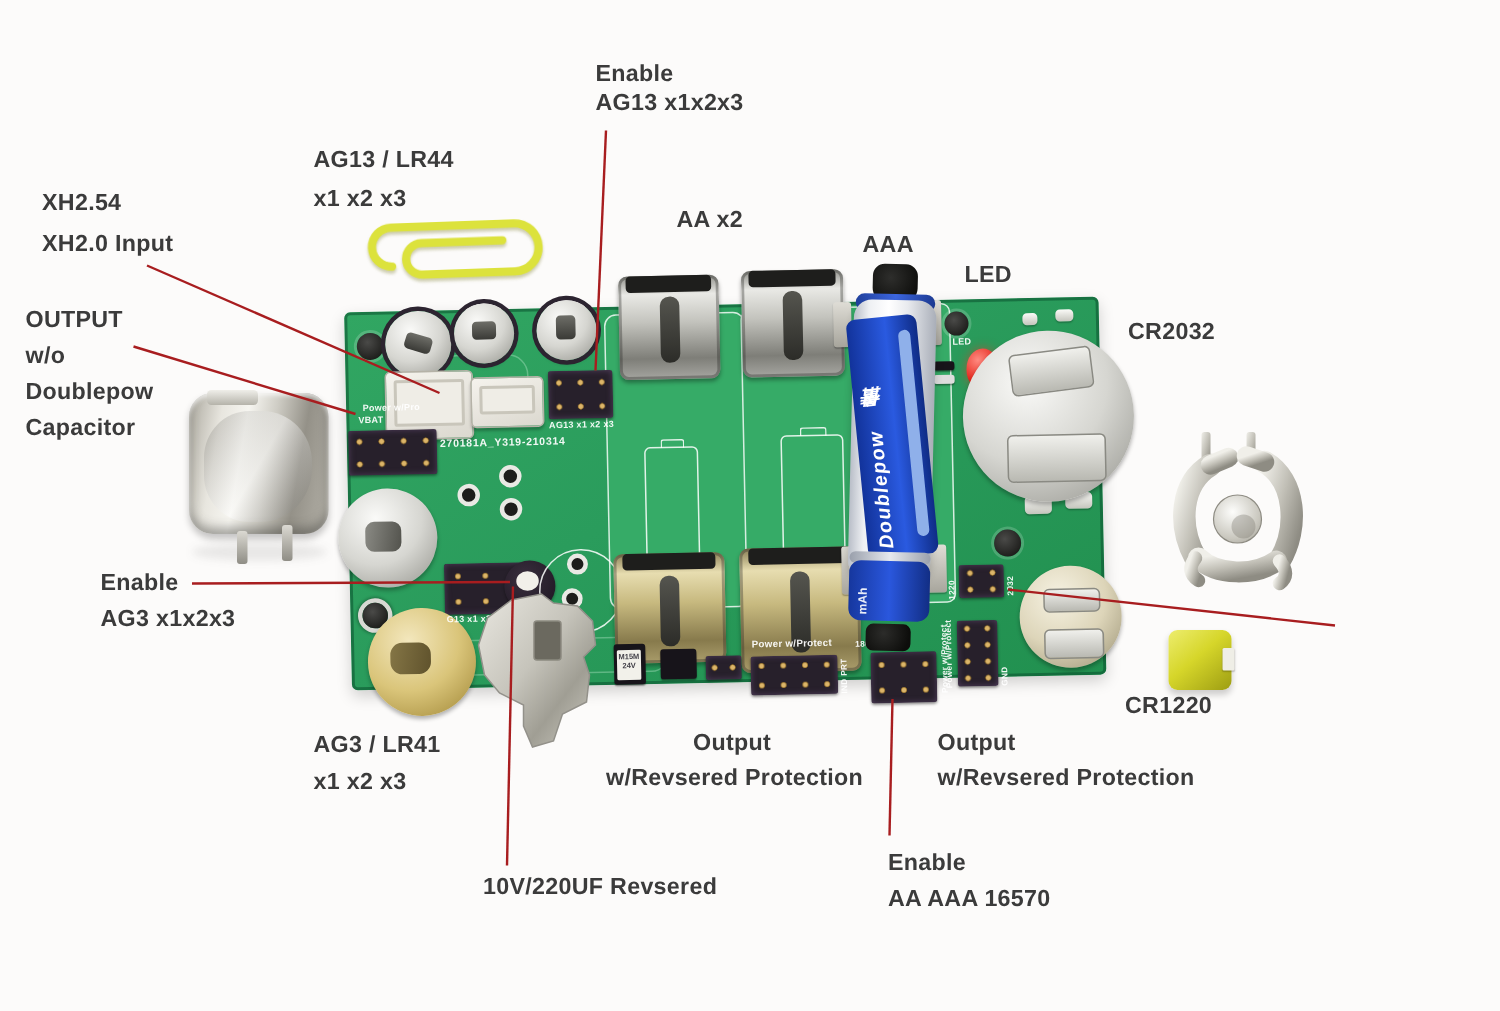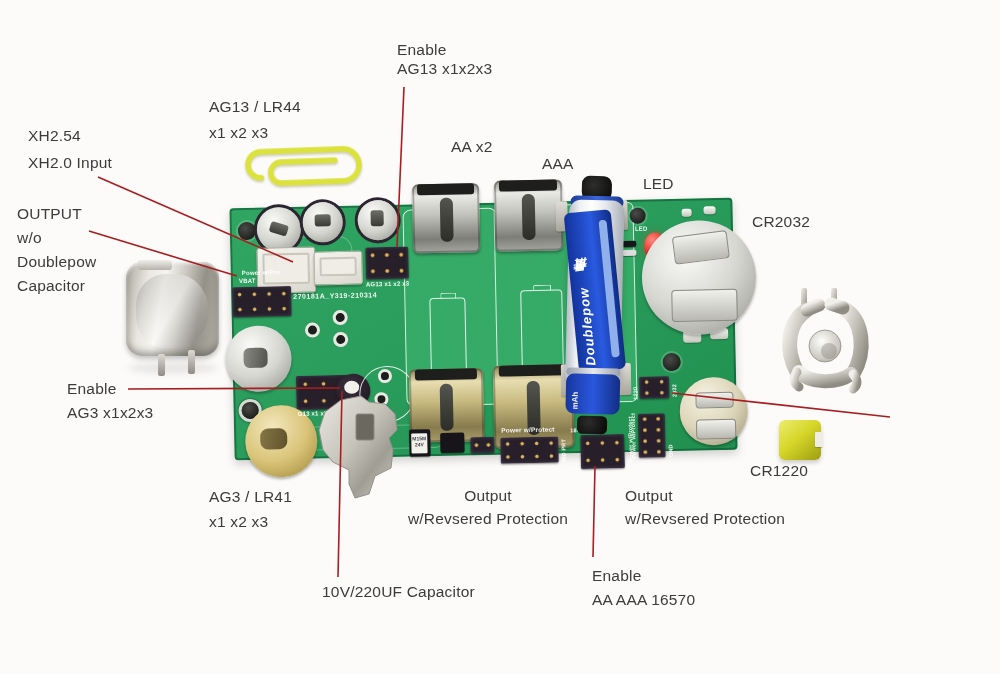--- a/index.html
+++ b/index.html
@@ -1,19 +1,19 @@
 <!DOCTYPE html>
 <html><head>
 <meta charset="utf-8">
 <style>
   html,body{margin:0;padding:0;background:#ffffff;}
   #canvas{position:relative;width:1000px;height:674px;background:#fcfbfa;overflow:hidden;
           font-family:"Liberation Sans",sans-serif;}
   
-  .lbl{position:absolute;font-weight:normal;font-size:15.5px;color:#3b3b3b;
+  .lbl{position:absolute;font-weight:bold;font-size:15.5px;color:#3b3b3b;
        line-height:24px;white-space:nowrap;letter-spacing:.2px;z-index:60;}
   
   #pcb{position:absolute;left:232px;top:203px;width:503px;height:252px;
        transform:rotate(-1.2deg);z-index:10;border-radius:4px;
        background:linear-gradient(150deg,#31a662 0%,#2a9c5c 45%,#21904f 100%);
        box-shadow:0 4px 10px rgba(0,0,0,.18), inset 0 0 0 2px rgba(10,80,45,.55);}
   .panel{position:absolute;background:#36ab67;border:1.5px solid rgba(255,255,255,.8);
          border-radius:8px;}
   .batglyph{position:absolute;border:1.5px solid rgba(255,255,255,.85);border-radius:4px;}
   .batglyph:after{content:"";position:absolute;left:30%;top:-6px;width:40%;height:5px;
@@ -340,35 +340,35 @@
   </div>
 
   <div class="lbl" style="left:17px;top:202px;line-height:24px;">
     <div>OUTPUT</div>
     <div>w/o</div>
     <div>Doublepow</div>
     <div>Capacitor</div>
   </div>
 
   <div class="lbl" style="left:451px;top:135px;">AA x2</div>
-  <div class="lbl" style="left:542px;top:152px;">AAA</div>
+  <div class="lbl" style="left:575px;top:152px;">AAA</div>
   <div class="lbl" style="left:643px;top:172px;">LED</div>
   <div class="lbl" style="left:752px;top:210px;">CR2032</div>
 
   <div class="lbl" style="left:67px;top:377px;line-height:24px;">
     <div>Enable</div>
     <div>AG3 x1x2x3</div>
   </div>
 
   <div class="lbl" style="left:209px;top:484px;line-height:25px;">
     <div>AG3 / LR41</div>
     <div>x1 x2 x3</div>
   </div>
 
-  <div class="lbl" style="left:322px;top:580px;">10V/220UF Capacitor</div>
+  <div class="lbl" style="left:322px;top:580px;">10V/220UF Revsered</div>
 
   <div class="lbl" style="left:404px;top:484px;width:168px;text-align:center;line-height:23px;">
     <div>Output</div>
     <div>w/Revsered Protection</div>
   </div>
 
   <div class="lbl" style="left:625px;top:484px;line-height:23px;">
     <div>Output</div>
     <div>w/Revsered Protection</div>
   </div>

